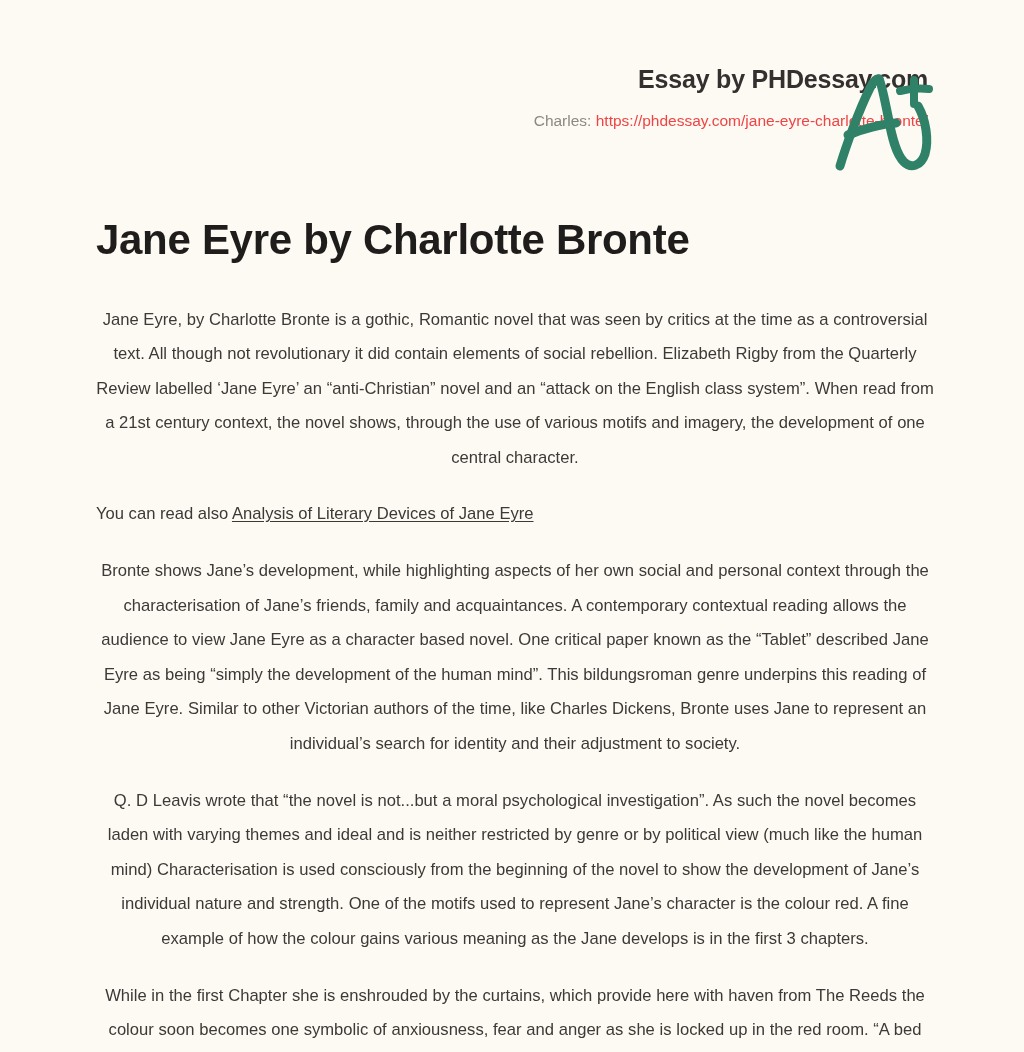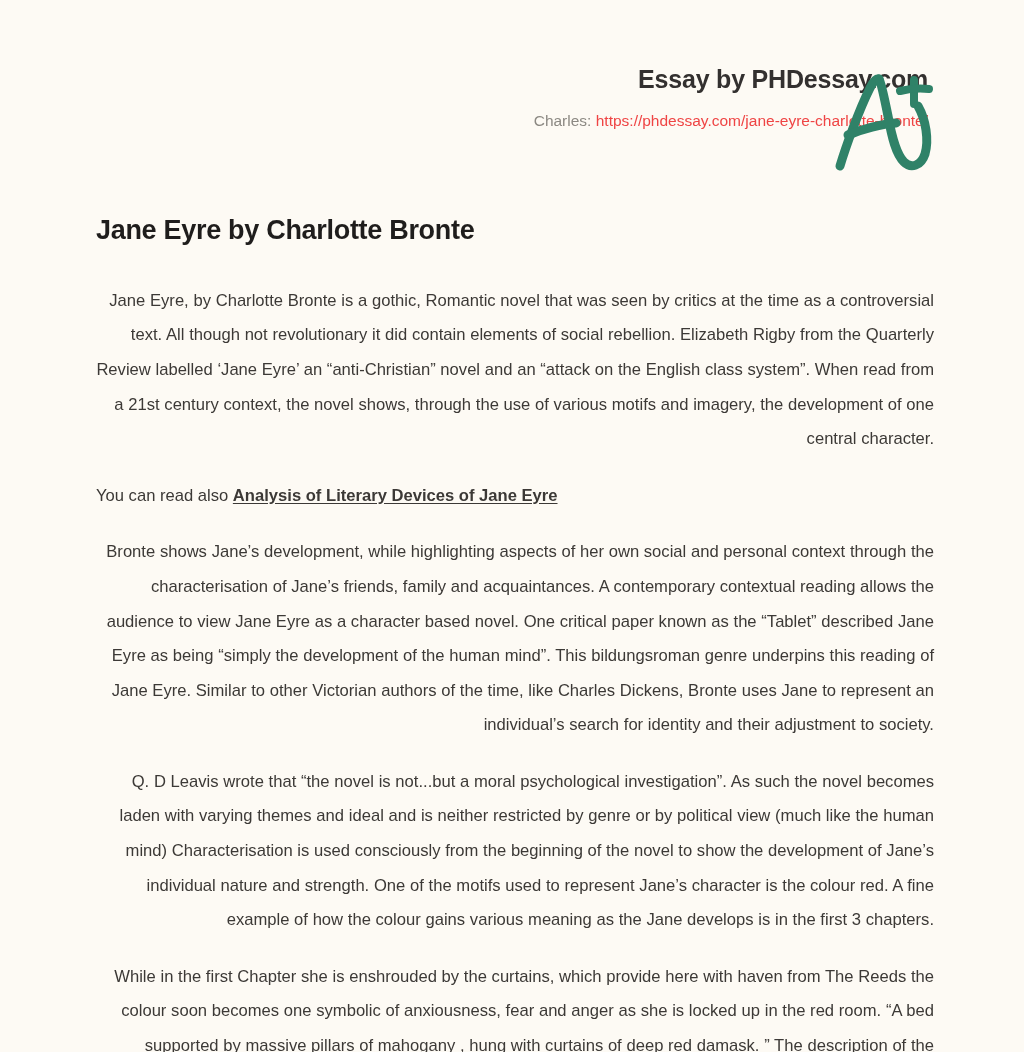--- a/index.html
+++ b/index.html
@@ -71,50 +71,49 @@
 
   
   .article {
     position: absolute;
     left: 96px;
     top: 214px;
     width: 838px;
   }
 
   .doc-title {
-    font-size: 27px;
+    font-size: 42px;
     font-weight: bold;
     color: #1f1d1c;
     letter-spacing: -0.3px;
     line-height: 1.25;
     margin: 0 0 36px 0;
   }
 
   .para {
     font-size: 16.6px;
     line-height: 34.6px;
     color: #3c3936;
     margin: 0 0 22px 0;
-    text-align: right;
+    text-align: center;
     word-spacing: 0.1px;
   }
 
   .readalso {
     font-size: 16.6px;
     line-height: 34.6px;
     color: #3c3936;
     margin: 0 0 22px 0;
   }
 
   .readalso a,
   .readalso .link {
     color: #3c3936;
     text-decoration: underline;
     text-underline-offset: 2px;
-    font-weight: bold;
   }
 </style>
 </head>
 <body>
 
 <div class="page">
 
   <div class="header">
     <div class="brand-line">Essay by PHDessay.com</div>
     <div class="source-line">

